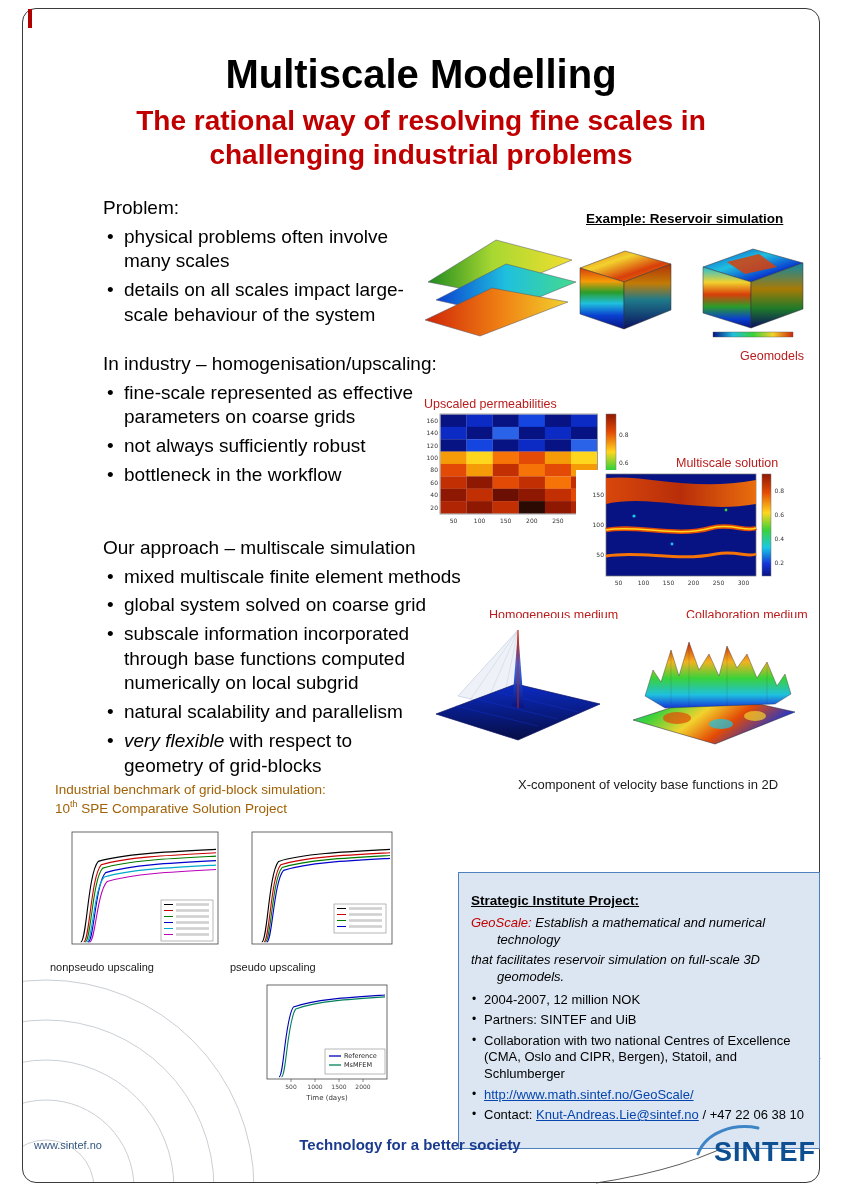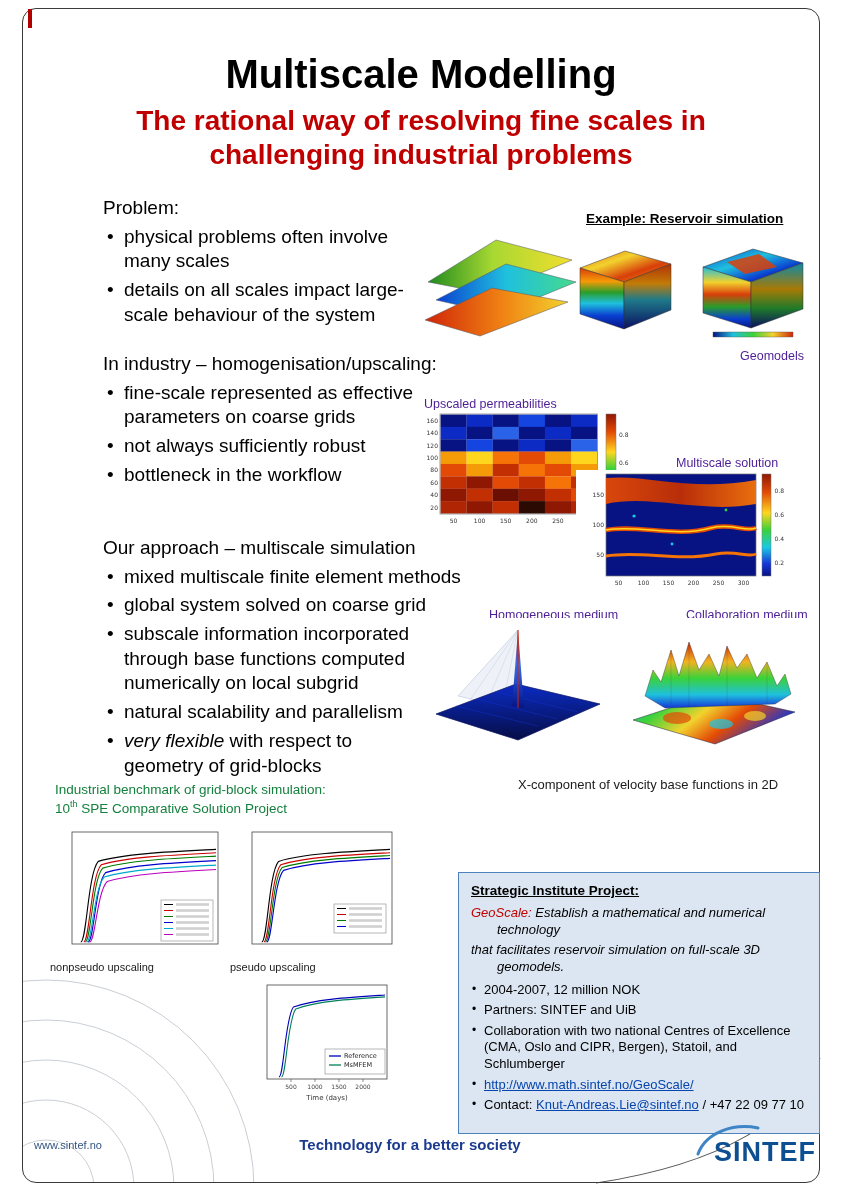--- a/index.html
+++ b/index.html
@@ -19,24 +19,24 @@
   #sec-industry { left:55px; top:352px; width:335px; }
   #sec-approach { left:55px; top:536px; width:362px; }
   .sec-head { font-size:19px; line-height:1.3; margin-bottom:4px; }
   .hang { padding-left:19px; text-indent:-19px; }
   .bullets { list-style:none; margin-top:2px; }
   .bullets li { position:relative; padding-left:21px; font-size:19px; line-height:1.3; margin-bottom:4px; }
   .bullets li::before { content:"•"; position:absolute; left:4px; }
   .it { font-style:italic; }
   .w300 { width:302px; }
 
-  #benchmark { left:55px; top:782px; width:345px; font-size:13.5px; line-height:1.25; color:#15803d; }
+  #benchmark { left:55px; top:782px; width:345px; font-size:13.5px; line-height:1.25; color:#a16207; }
   #benchmark sup { font-size:9px; }
 
-  .figlabel { font-size:12.5px; color:#4c1d95; white-space:nowrap; }
+  .figlabel { font-size:12.5px; color:#b91c1c; white-space:nowrap; }
   #example-label { left:586px; top:211px; font-size:13.5px; font-weight:bold; text-decoration:underline; color:#000; }
   #geomodels-label { left:740px; top:349px; }
   #upscaled-label { left:424px; top:397px; }
   #multiscale-label { left:676px; top:456px; }
   #homo-label { left:489px; top:608px; }
   #hetero-label { left:686px; top:608px; }
   #basis-caption { left:518px; top:777px; font-size:13px; color:#1a1a1a; }
 
   .fig { display:block; }
   #fig-fan { left:420px; top:232px; }
@@ -47,21 +47,21 @@
   #fig-homo { left:428px; top:618px; background:#fff; }
   #fig-hetero { left:625px; top:618px; background:#fff; }
   #fig-c1 { left:50px; top:828px; background:#fff; }
   #fig-c2 { left:230px; top:828px; background:#fff; }
   #fig-c3 { left:241px; top:981px; background:#fff; }
 
   .chart-cap { font-size:11px; color:#1a1a1a; }
   #cap1 { left:50px; top:961px; width:175px; }
   #cap2 { left:230px; top:961px; width:168px; }
 
-  #project-box { left:458px; top:872px; width:362px; min-height:262px; background:#dce6f2; border:1.5px solid #4f81bd; padding:10px 12px; }
+  #project-box { left:458px; top:872px; width:362px; min-height:262px; background:#dce6f2; border:1.5px solid #4f81bd; padding:20px 12px; }
   .pb-head { font-size:13.5px; font-weight:bold; text-decoration:underline; color:#000; margin-bottom:7px; }
   .pb-it { font-style:italic; font-size:13px; line-height:1.28; margin:4px 0; padding-left:26px; text-indent:-26px; color:#000; }
   .geo { color:#c00000; }
   .pb-bullets { list-style:none; margin-top:6px; }
   .pb-bullets li { position:relative; font-size:13px; line-height:1.28; padding-left:13px; margin-bottom:4px; color:#000; }
   .pb-bullets li::before { content:"•"; position:absolute; left:1px; font-size:12px; }
   .link { color:#0645ad; text-decoration:underline; cursor:pointer; }
 
   #footer-web { left:34px; top:1139px; font-size:11px; color:#33557f; }
   #footer-tagline { left:0; top:1136px; width:820px; text-align:center; font-size:15px; font-weight:600; color:#1b3b8f; }
@@ -475,21 +475,21 @@
 
   <aside id="project-box">
     <div class="pb-head">Strategic Institute Project:</div>
     <p class="pb-it"><span class="geo">GeoScale:</span><span> Establish a mathematical and numerical technology</span></p>
     <p class="pb-it">that facilitates reservoir simulation on full-scale 3D geomodels.</p>
     <ul class="pb-bullets">
       <li>2004-2007, 12 million NOK</li>
       <li>Partners: SINTEF and UiB</li>
       <li>Collaboration with two national Centres of Excellence (CMA, Oslo and CIPR, Bergen), Statoil, and Schlumberger</li>
       <li><a class="link">http://www.math.sintef.no/GeoScale/</a></li>
-      <li><span>Contact: </span><a class="link">Knut-Andreas.Lie@sintef.no</a><span> / +47 22 09 77 10</span></li>
+      <li><span>Contact: </span><a class="link">Knut-Andreas.Lie@sintef.no</a><span> / +47 22 06 38 10</span></li>
     </ul>
   </aside>
 
   <div id="footer-web">www.sintef.no</div>
   <div id="footer-tagline">Technology for a better society</div>
   <svg id="logo" width="135" height="52">
     <path d="M8,36 C16,14 44,5 68,10" stroke="#3d85c6" stroke-width="3" fill="none" stroke-linecap="round"></path>
     <text x="24" y="43" font-size="27" font-weight="bold" fill="#0e4f91" letter-spacing="1" font-family="Liberation Sans, sans-serif">SINTEF</text>
   </svg>
 

